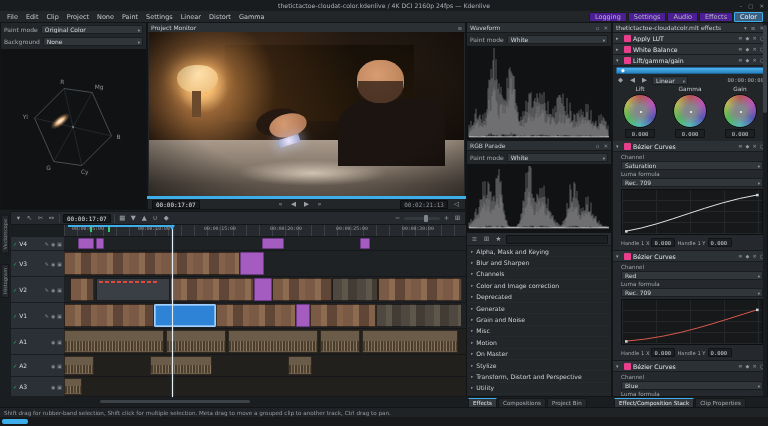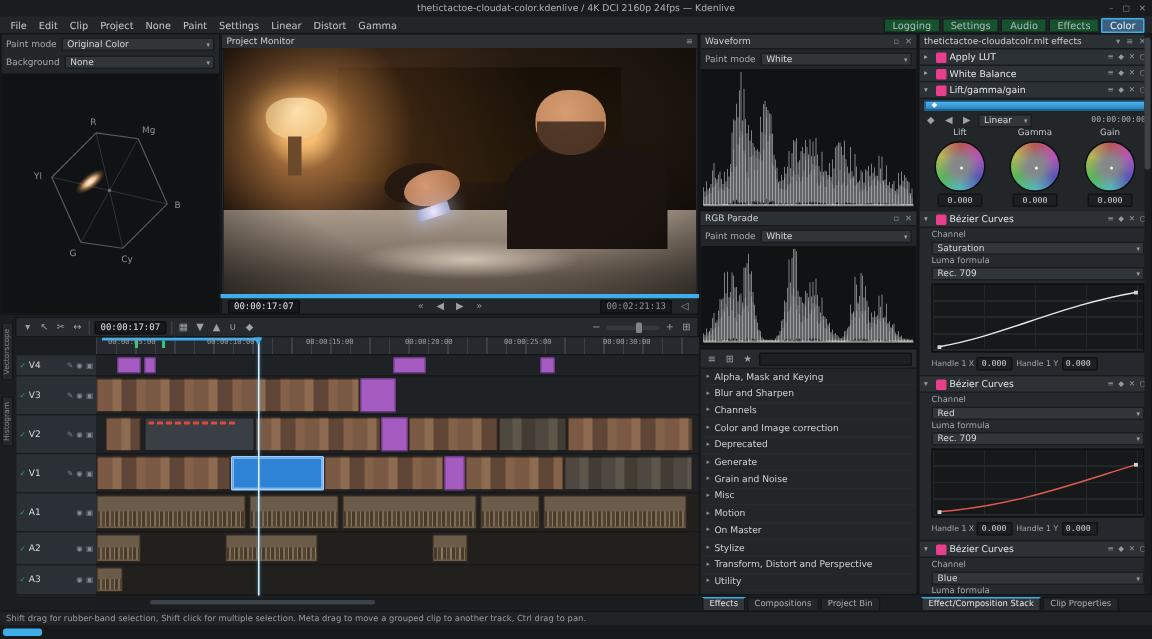--- a/index.html
+++ b/index.html
@@ -7,21 +7,21 @@
   #app{position:relative;width:768px;height:426px;background:#1b1e20;font-family:"DejaVu Sans",sans-serif;font-size:6.5px;color:#c7ccd0;cursor:default;overflow:hidden;}
   .abs{position:absolute;}
   .mono{font-family:"DejaVu Sans Mono",monospace;}
   
   .titlebar{left:0;top:0;width:768px;height:11px;background:#191c1f;display:flex;align-items:center;justify-content:center;color:#adb2b7;font-size:6.2px;}
   .winbtns{position:absolute;right:4px;top:0;height:11px;display:flex;gap:6px;align-items:center;color:#878d92;font-size:5.5px;}
   .menubar{left:0;top:11px;width:768px;height:12px;background:#232629;border-bottom:1px solid #101214;display:flex;align-items:center;padding:0 3px;}
   .menu-items{display:flex;align-items:flex-end;}
   .menu-item{padding:0 4px;color:#c3c8cc;}
   .ws-wrap{margin-left:auto;display:flex;gap:1px;align-items:center;padding-right:2px;}
-  .ws-btn{padding:0 5px;height:10px;line-height:9px;background:#14532d;border:1px solid #1a1d1f;border-radius:1px;color:#b4b9be;}
+  .ws-btn{padding:0 5px;height:10px;line-height:9px;background:#4c1d95;border:1px solid #1a1d1f;border-radius:1px;color:#b4b9be;}
   .ws-btn.active{background:#3c5f80;border-color:#3daee9;color:#eaf4fb;}
   
   .dock{position:absolute;background:#232629;border:1px solid #121416;overflow:hidden;}
   .dock-head{height:10px;display:flex;align-items:center;gap:3px;padding:0 3px;background:#2b3035;color:#c9ced2;font-size:6px;border-bottom:1px solid #16181a;}
   .dock-head .sp{margin-left:auto;display:flex;gap:4px;color:#8a9095;font-size:5.5px;}
   .ctl-row{display:flex;align-items:center;gap:3px;padding:0 3px;height:12px;}
   .lbl{color:#a6abb0;font-size:6px;white-space:nowrap;}
   .dropdown{flex:1;height:9px;line-height:8px;background:#31363b;border:1px solid #1a1d20;border-radius:1px;color:#d3d7db;font-size:6px;padding:0 10px 0 3px;position:relative;white-space:nowrap;overflow:hidden;}
   .dropdown::after{content:"▾";position:absolute;right:2px;top:1px;color:#9da2a7;font-size:4.5px;}
   .scope{position:relative;background:#101214;overflow:hidden;}

